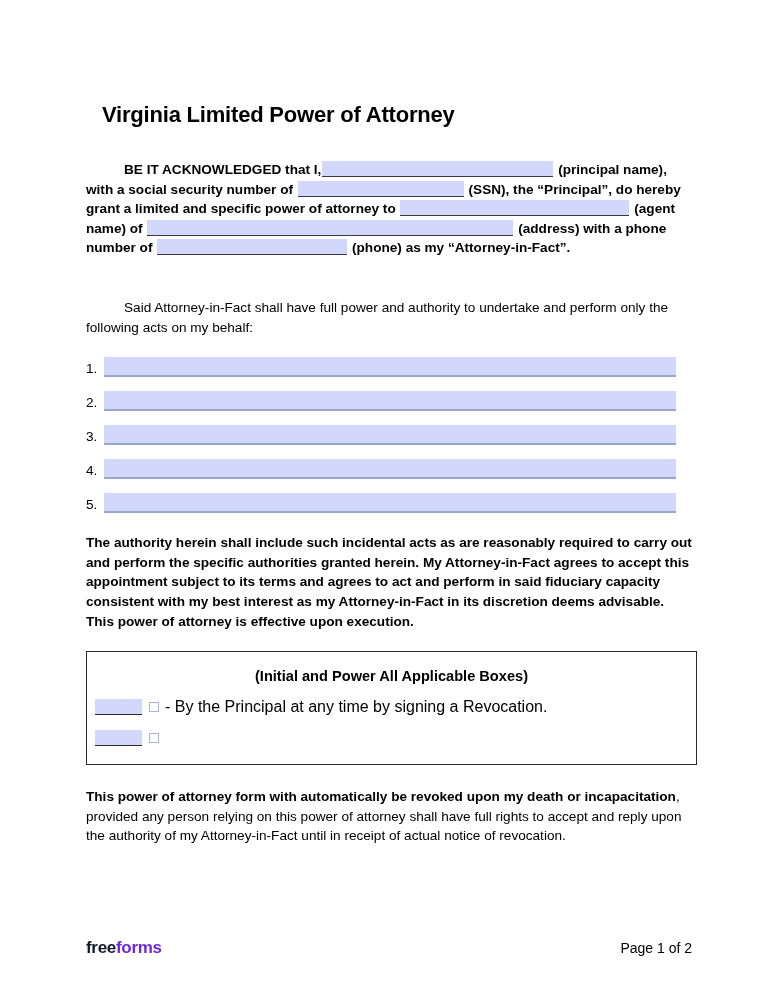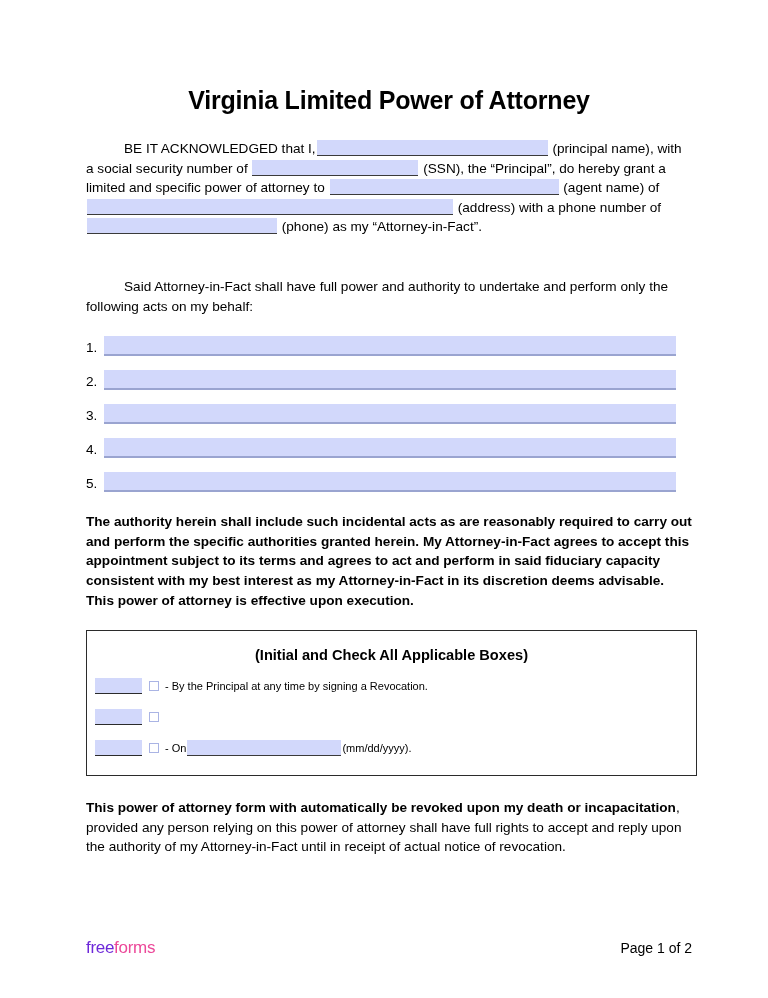--- a/index.html
+++ b/index.html
@@ -22,40 +22,41 @@
   }
   .content {
     position: absolute;
     left: 86px;
     top: 0;
     width: 606px;
   }
 
   
   .doc-title {
-    text-align: center;
-    font-size: 25px;
+    text-align: left;
+    font-size: 22px;
     font-weight: bold;
     letter-spacing: -0.2px;
-    margin: 0;
+    margin: 16px;
     padding-top: 86px;
     color: #000;
   }
 
   
   .para {
     font-size: 13.6px;
     line-height: 19.6px;
     text-align: left;
     color: #000;
     margin: 0;
   }
   .para.intro {
-    margin-top: 24px;
+    margin-top: 32px;
     text-indent: 38px;
+    font-weight: bold;
   }
   .para.said {
     margin-top: 40px;
     text-indent: 38px;
   }
   .para.authority {
     margin-top: 20px;
     font-weight: bold;
   }
   .para.revoked-by {
@@ -119,21 +120,21 @@
     text-align: center;
     font-size: 14.6px;
     font-weight: bold;
     margin: 4px 0 14px 0;
   }
   .check-row {
     display: flex;
     align-items: center;
     padding-left: 8px;
     margin-bottom: 14px;
-    font-size: 11px;
+    font-size: 16px;
     line-height: 18px;
   }
   .check-row:last-child { margin-bottom: 2px; }
   .initial-line {
     display: inline-block;
     width: 47px;
     height: 15px;
     background: #d2d8fb;
     border-bottom: 1.6px solid #2b2b2b;
     margin-right: 7px;
@@ -157,22 +158,22 @@
     top: 938px;
     display: flex;
     align-items: center;
     justify-content: space-between;
   }
   .logo {
     font-size: 17px;
     font-weight: bold;
     letter-spacing: -0.3px;
   }
-  .logo .logo-free  { color: #6d28d9; font-weight: normal; }
-  .logo .logo-forms { color: #ec4899; font-weight: normal; }
+  .logo .logo-free  { color: #0f172a; font-weight: bold; }
+  .logo .logo-forms { color: #6d28d9; font-weight: bold; }
   .page-num {
     font-size: 14px;
     color: #000;
   }
 </style>
 </head>
 <body>
 
 <div class="page">
 
@@ -204,40 +205,33 @@
       <div class="act-row">
         <span class="act-num">5.</span>
         <span class="act-line"></span>
       </div>
     </div>
 
     <p class="para authority">The authority herein shall include such incidental acts as are reasonably required to carry out and perform the specific authorities granted herein. My Attorney-in-Fact agrees to accept this appointment subject to its terms and agrees to act and perform in said fiduciary capacity consistent with my best interest as my Attorney-in-Fact in its discretion deems advisable. This power of attorney is effective upon execution.</p>
 
 
     <div class="panel">
-      <div class="panel-title">(Initial and Check All Applicable Boxes)</div>
+      <div class="panel-title">(Initial and Power All Applicable Boxes)</div>
 
       <div class="check-row">
         <span class="initial-line"></span>
         <span class="chkbox"></span>
         <span class="check-text">- By the Principal at any time by signing a Revocation.</span>
       </div>
 
       <div class="check-row">
         <span class="initial-line"></span>
         <span class="chkbox"></span>
       </div>
 
-      <div class="check-row">
-        <span class="initial-line"></span>
-        <span class="chkbox"></span>
-        <span class="check-text">- On</span>
-        <span class="fill w-date"></span>
-        <span class="check-text">(mm/dd/yyyy).</span>
-      </div>
     </div>
 
     <p class="para autorevoke"><b>This power of attorney form with automatically be revoked upon my death or incapacitation</b><span>, provided any person relying on this power of attorney shall have full rights to accept and reply upon the authority of my Attorney-in-Fact until in receipt of actual notice of revocation.</span></p>
 
   </div>
 
   <div class="footer">
     <div class="logo"><span class="logo-free">free</span><span class="logo-forms">forms</span></div>
     <div class="page-num">Page 1 of 2</div>
   </div>

